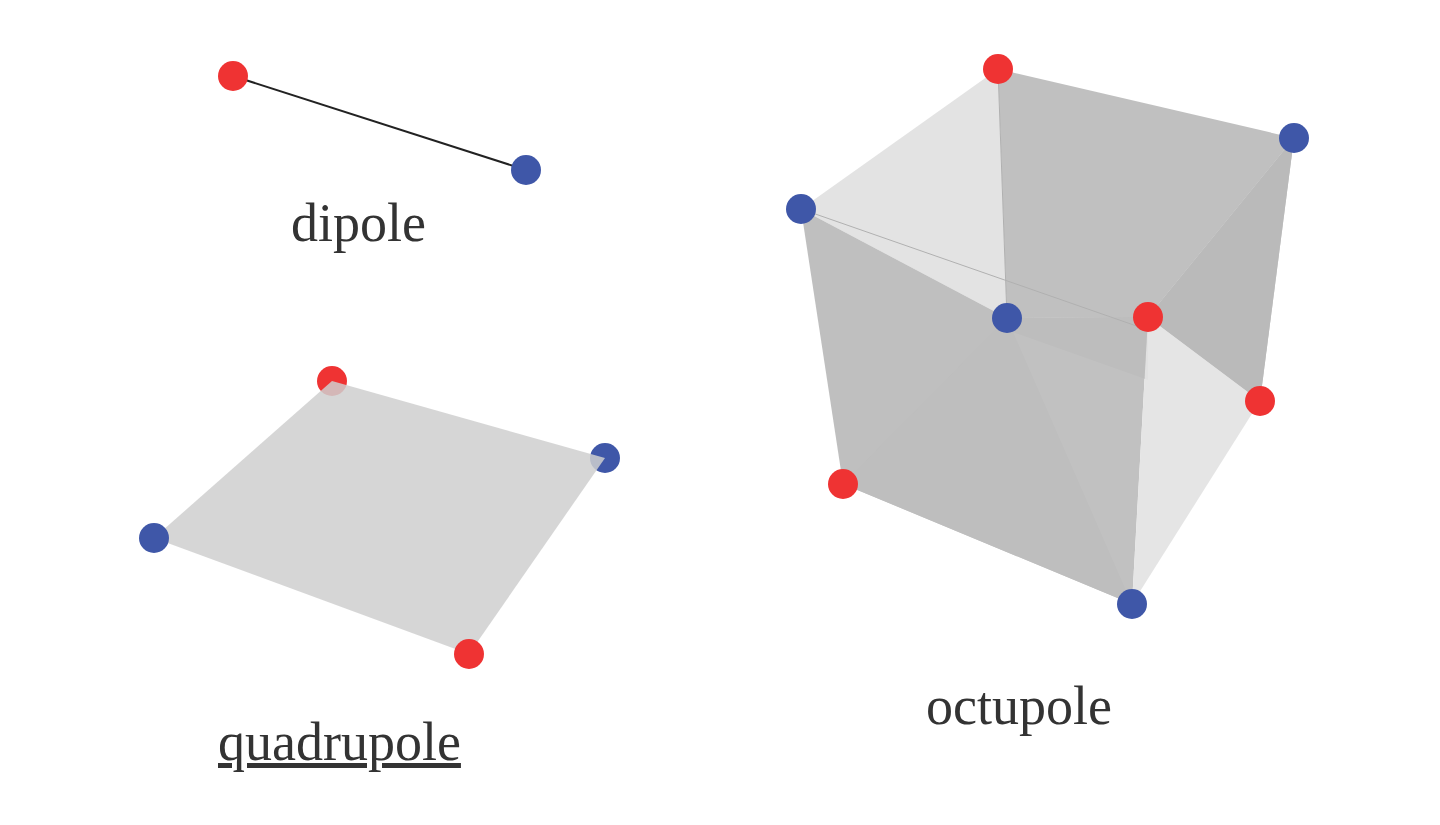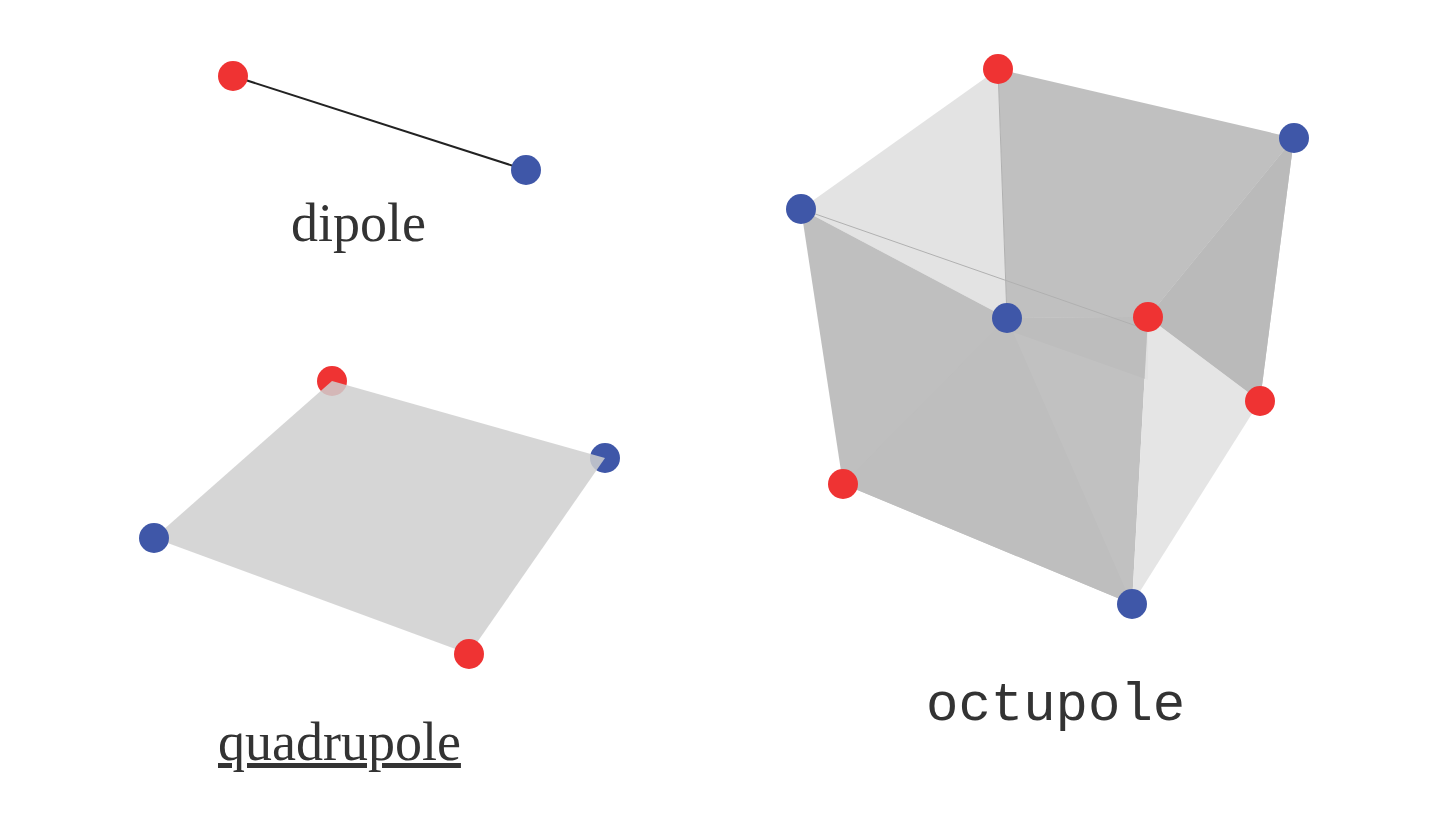--- a/index.html
+++ b/index.html
@@ -53,13 +53,13 @@
     <circle cx="1007" cy="318" r="15" fill="#3f57a8"></circle>
     <circle cx="1148" cy="317" r="15" fill="#ef3333"></circle>
     <circle cx="1260" cy="401" r="15" fill="#ef3333"></circle>
     <circle cx="843" cy="484" r="15" fill="#ef3333"></circle>
     <circle cx="1132" cy="604" r="15" fill="#3f57a8"></circle>
   </g>
 </svg>
 
 <div class="label" style="left:291px; top:196px;">dipole</div>
 <div class="label" style="left:218px; top:715px;text-decoration:underline;">quadrupole</div>
-<div class="label" style="left:926px; top:679px;font-family:Liberation Mono, monospace;">octupole</div>
+<div class="label" style="left:926px; top:679px;">octupole</div>
 
 </body></html>

